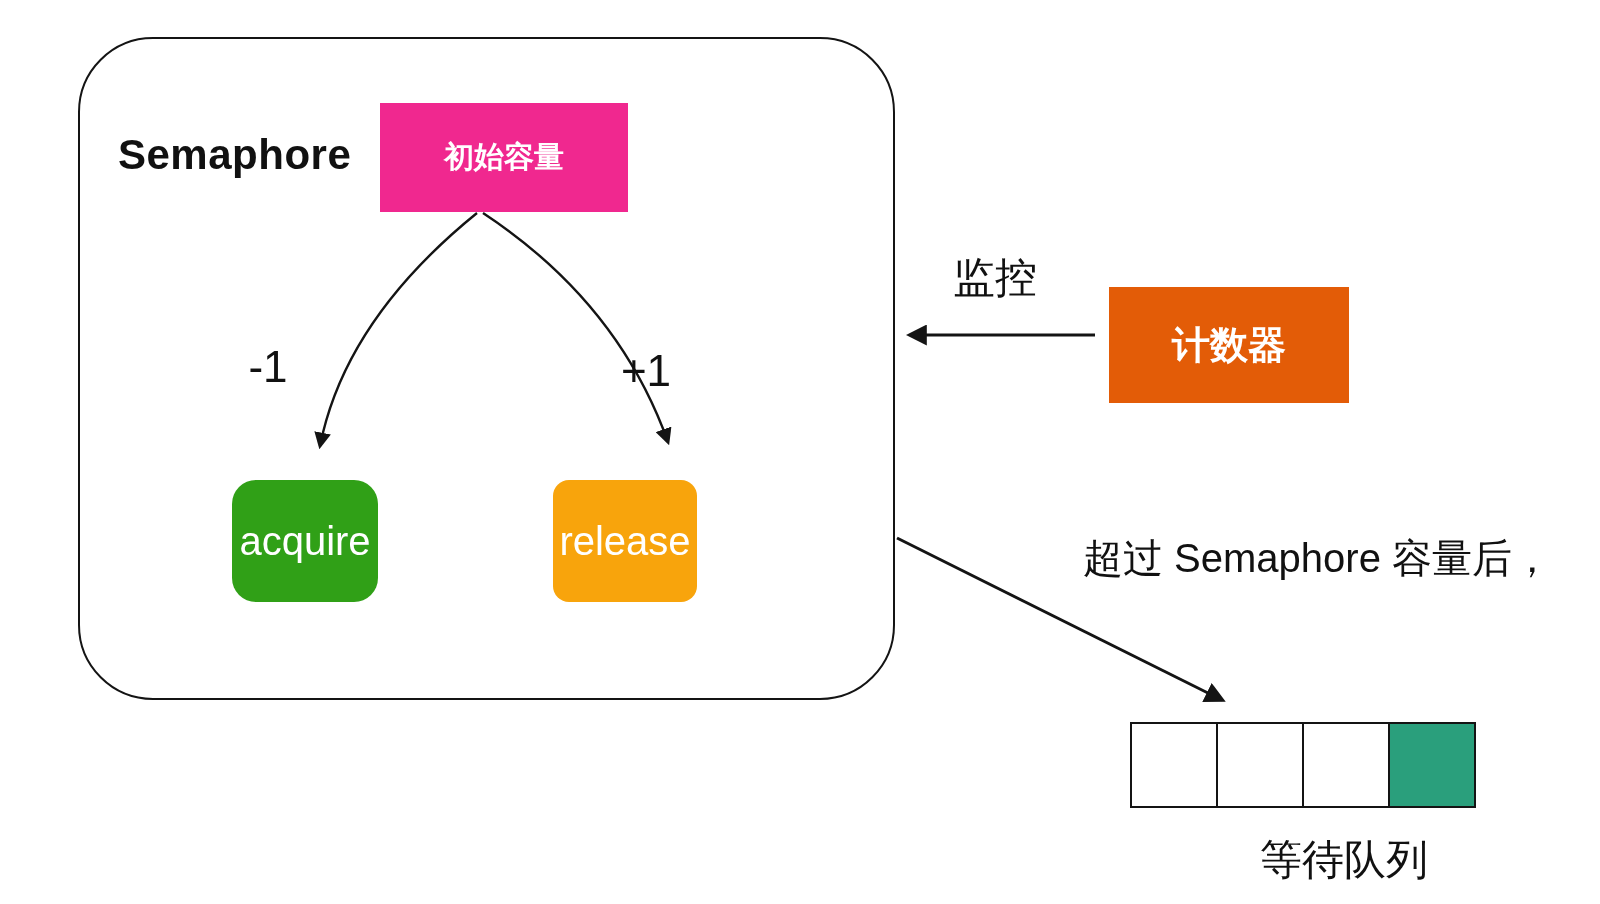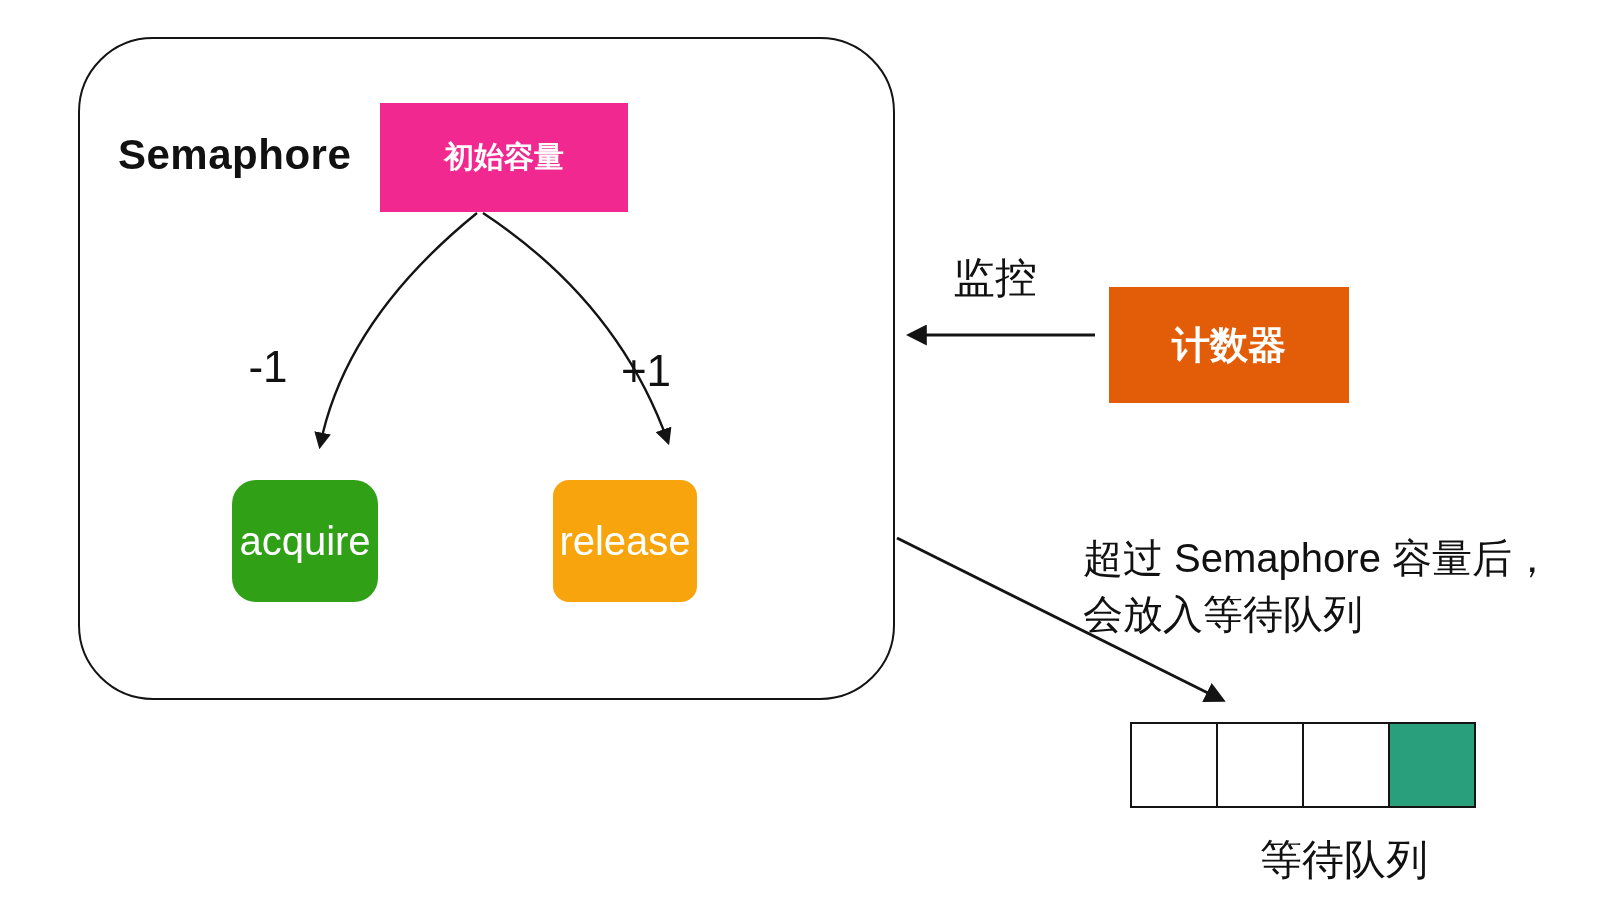--- a/index.html
+++ b/index.html
@@ -76,21 +76,20 @@
   <div class="abs edge-label minus-label">-1</div>
   <div class="abs edge-label plus-label">+1</div>
 
   <div class="abs monitor-label">监控</div>
   <div class="abs node counter-box">
     <span>计数器</span>
   </div>
 
   <div class="abs note">
     <div>超过 Semaphore 容量后，</div>
-    <div>会放入等待队列</div>
   </div>
 
   <div class="abs queue">
       <div class="qcell"></div>
       <div class="qcell"></div>
       <div class="qcell"></div>
       <div class="qcell filled"></div>
     </div>
   <div class="abs queue-label">等待队列</div>
 

